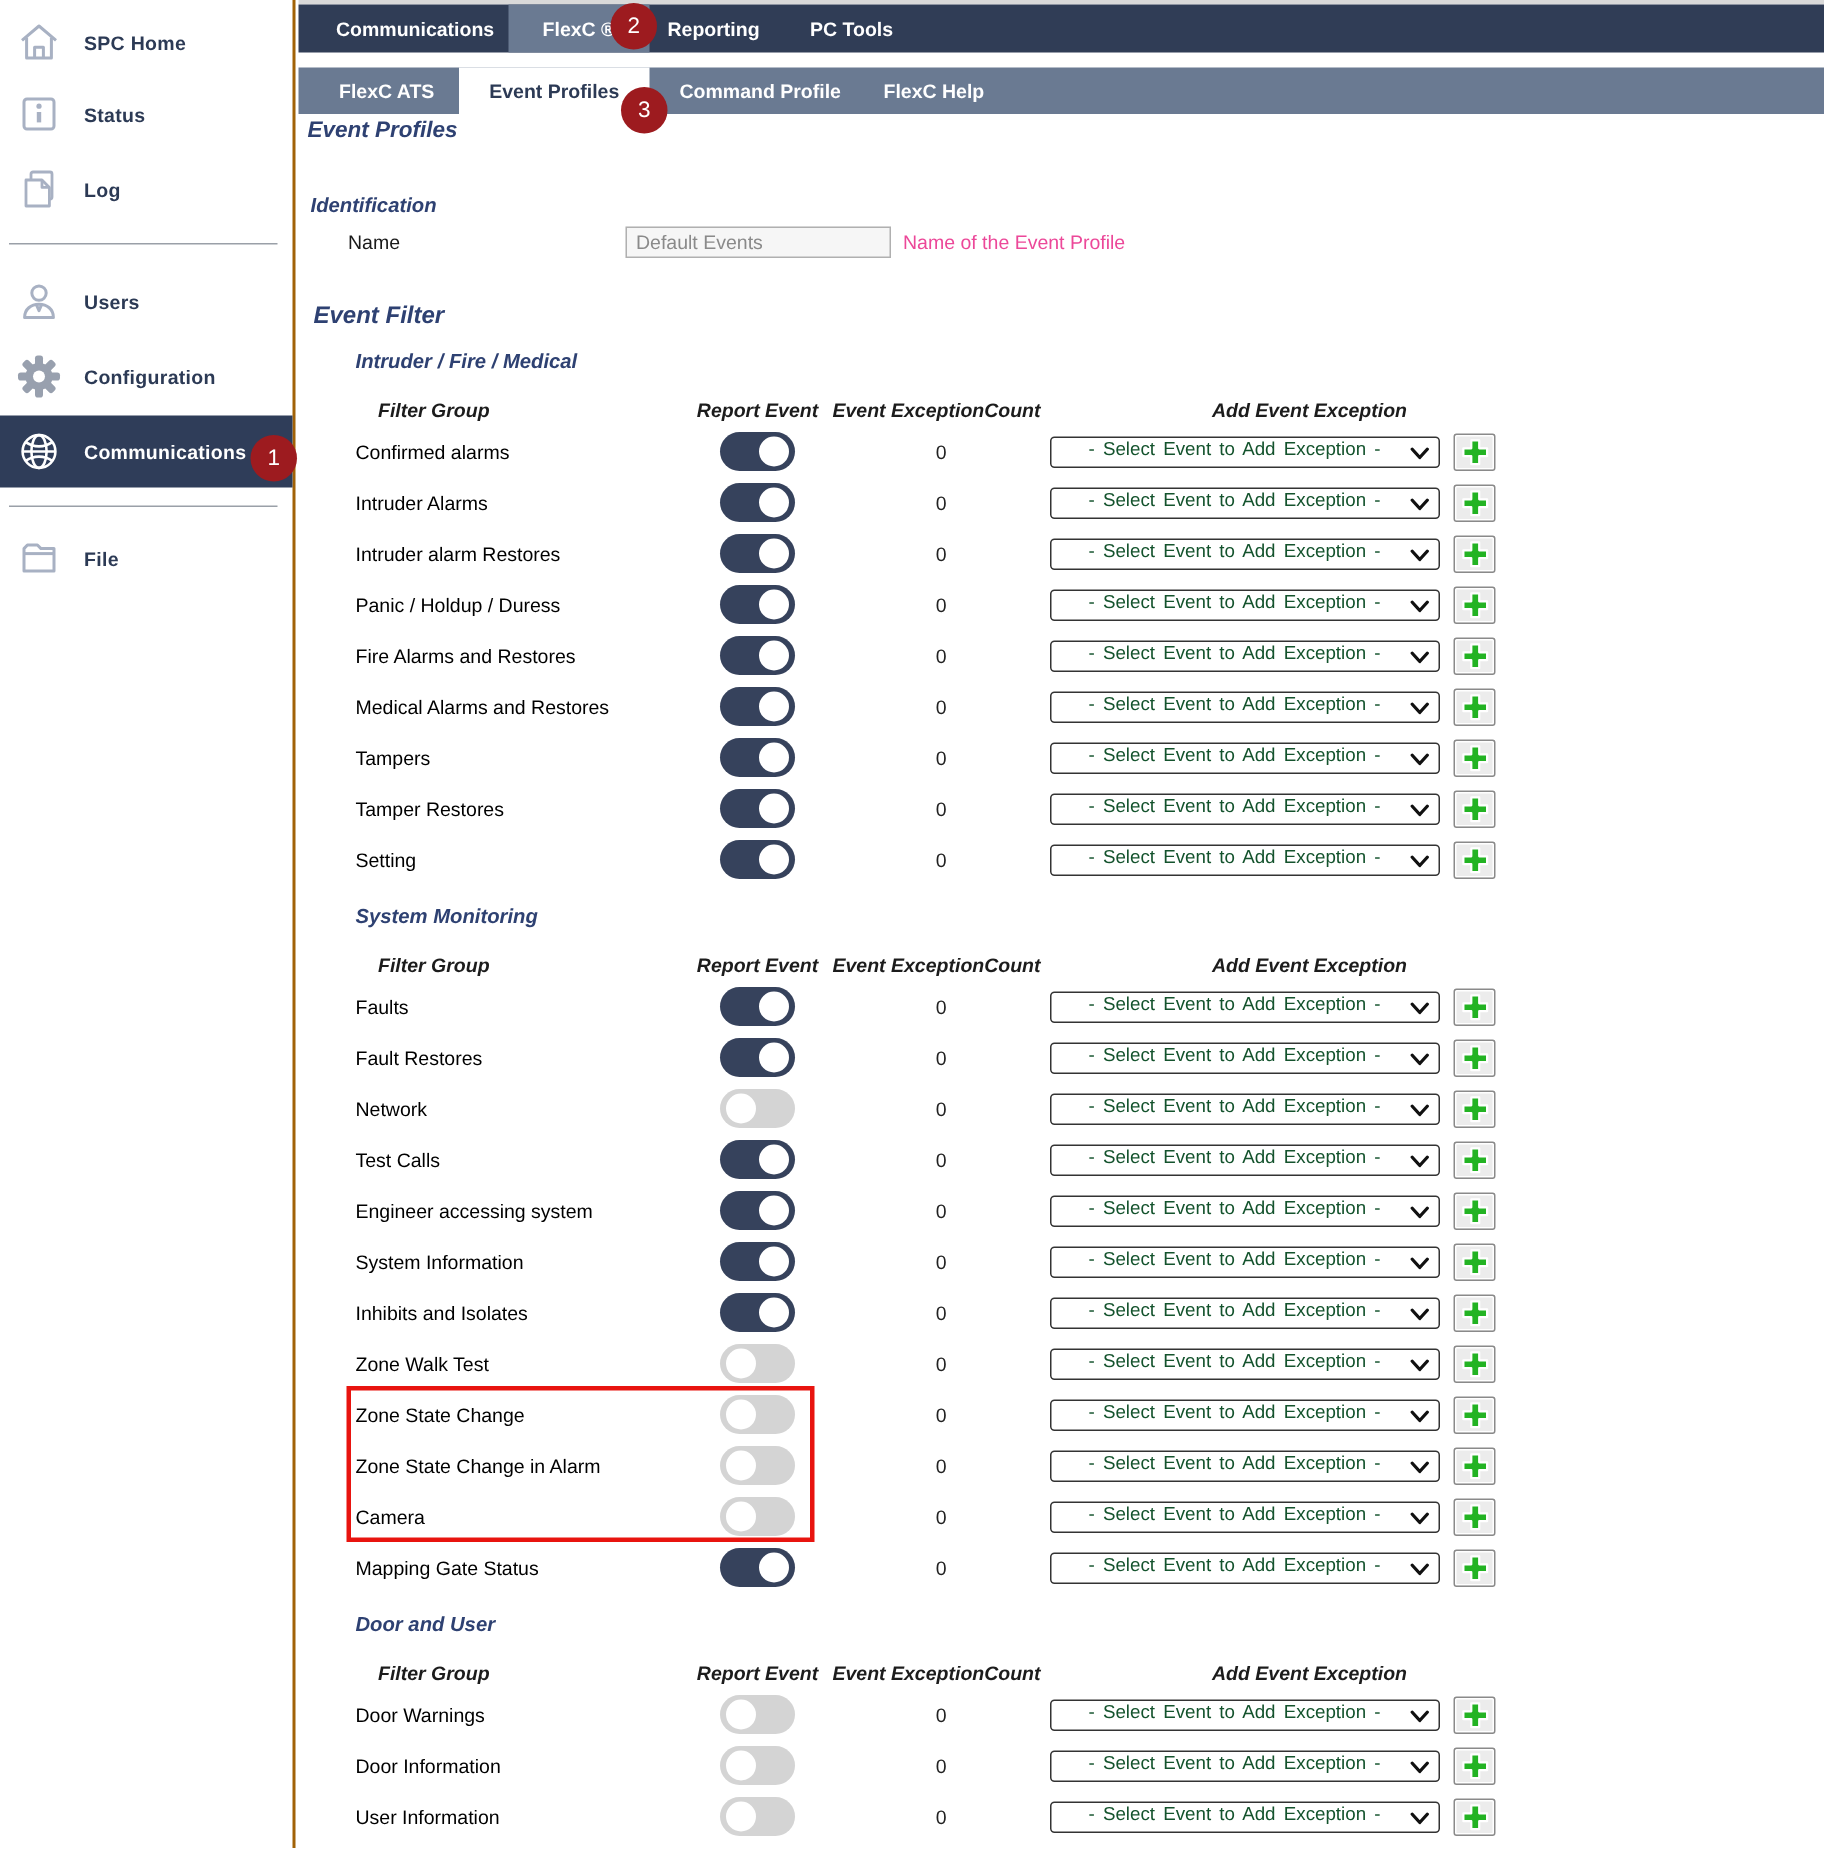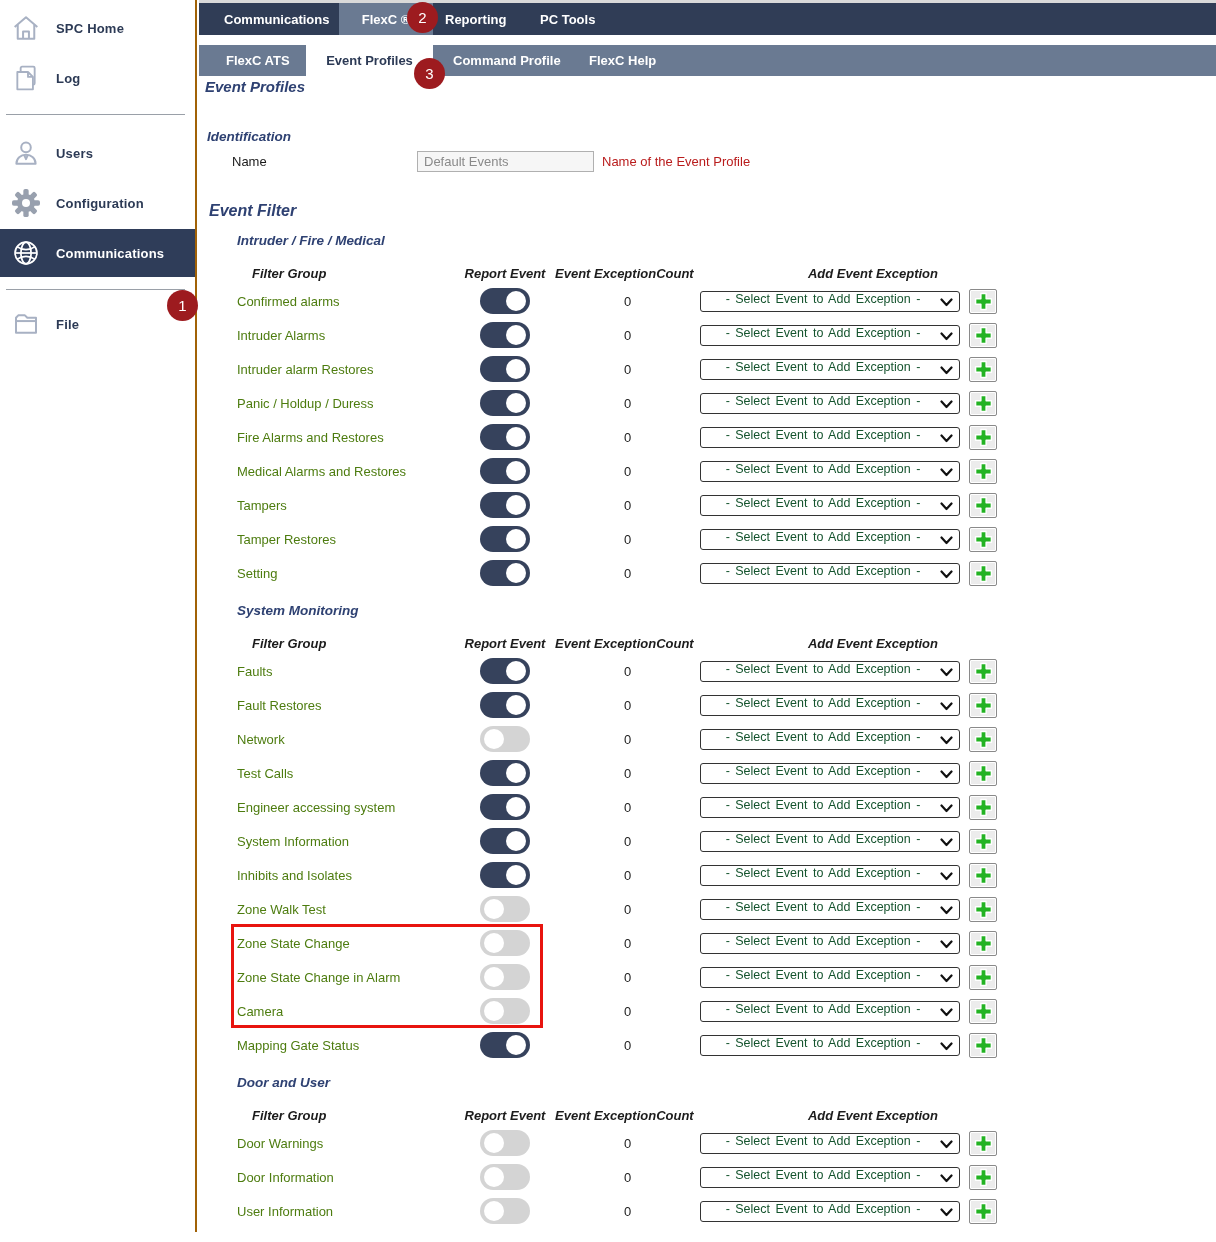--- a/index.html
+++ b/index.html
@@ -51,37 +51,37 @@
   
   .content { position:absolute; left:199px; top:66px; width:1017px; }
   .page-title { margin:12px 0 0 6px; font-size:15px; font-style:italic; font-weight:bold; color:#2e4172; }
   .sect-head { margin:34px 0 0 8px; font-size:13.5px; font-style:italic; font-weight:bold; color:#2e4172; }
   .name-row { display:flex; align-items:center; margin:7px 0 0 33px; }
   .name-lbl { width:185px; font-size:13px; font-weight:normal; color:#1a1a1a; }
   .name-input {
     width:177px; height:21px; border:1px solid #b0b0b0; background:#f6f6f6;
     color:#8a8a8a; font-size:13px; padding:0 6px; font-family:"Liberation Sans", sans-serif;
   }
-  .name-help { margin-left:8px; font-size:13px; color:#b91c1c; }
+  .name-help { margin-left:8px; font-size:13px; color:#ec4899; }
   .ef-head { margin:30px 0 0 10px; font-size:16px; font-style:italic; font-weight:bold; color:#2e4172; }
   .sec-title { margin:13px 0 0 38px; font-size:13.5px; font-style:italic; font-weight:bold; color:#2e4172; }
 
   .hdr, .row {
     display:grid; grid-template-columns:218px 100px 145px 260px 40px; align-items:center;
   }
   .hdr { margin-left:38px; height:36px; align-items:end; }
   .hdr .h { font-weight:bold; font-style:italic; font-size:13px; color:#1c1c1c; padding-bottom:3px; }
   .h-fg { padding-left:15px; }
   .h-re { text-align:center; }
   .h-ec { text-align:center; line-height:15px; display:flex; flex-direction:row; }
   .h-ae { text-align:center; transform:translateX(43px); }
 
   .rows { margin-left:38px; position:relative; }
   .row { height:34px; }
-  .row .lbl { font-size:13px; color:#4d7c0f; }
+  .row .lbl { font-size:13px; color:#000000; }
   .count { text-align:center; font-size:13px; color:#222; }
   .tcell, .scell, .pcell { display:flex; align-items:center; }
   .tcell { justify-content:center; }
 
   .toggle { width:50px; height:26px; border-radius:13px; background:#36425c; position:relative; cursor:pointer; }
   .toggle .knob { position:absolute; top:3px; width:20px; height:20px; border-radius:50%; background:#fff; }
   .toggle.on .knob { right:4px; }
   .toggle.off { background:#d4d4d4; }
   .toggle.off .knob { left:4px; }
 
@@ -112,20 +112,30 @@
   <aside class="sidebar">
     <div class="side-item mt6">
       <svg class="icn" viewBox="0 0 24 24">
         <g fill="none" stroke="#a8b1c3" stroke-width="1.5" stroke-linejoin="round">
           <path d="M3.5 11.2 L12 4 L20.5 11.2"></path>
           <path d="M5.8 9.8 V20 H18.2 V9.8"></path>
           <path d="M9.8 20 V14.6 H14.2 V20"></path>
         </g>
       </svg>
       <span class="slbl">SPC Home</span>
+    </div>
+    <div class="side-item mt4">
+      <svg class="icn" viewBox="0 0 24 24">
+        <g fill="none" stroke="#a8b1c3">
+          <rect x="4.5" y="4.5" width="15" height="15" rx="1.5" stroke-width="1.5"></rect>
+          <line x1="12" y1="8.1" x2="12" y2="8.12" stroke-width="2.6" stroke-linecap="round"></line>
+          <line x1="12" y1="11" x2="12" y2="16.2" stroke-width="2.2"></line>
+        </g>
+      </svg>
+      <span class="slbl">Status</span>
     </div>
     <div class="side-item mt6">
       <svg class="icn" viewBox="0 0 24 24">
         <g stroke="#a8b1c3" stroke-width="1.4" stroke-linejoin="round">
           <rect x="8" y="3.5" width="10.5" height="13.5" rx="1" fill="none"></rect>
           <path d="M5.5 7.5 h8 l3.7 3.7 v9.3 H5.5 z" fill="#fff"></path>
           <path d="M13.5 7.5 v3.7 h3.7" fill="none"></path>
         </g>
       </svg>
       <span class="slbl">Log</span>

